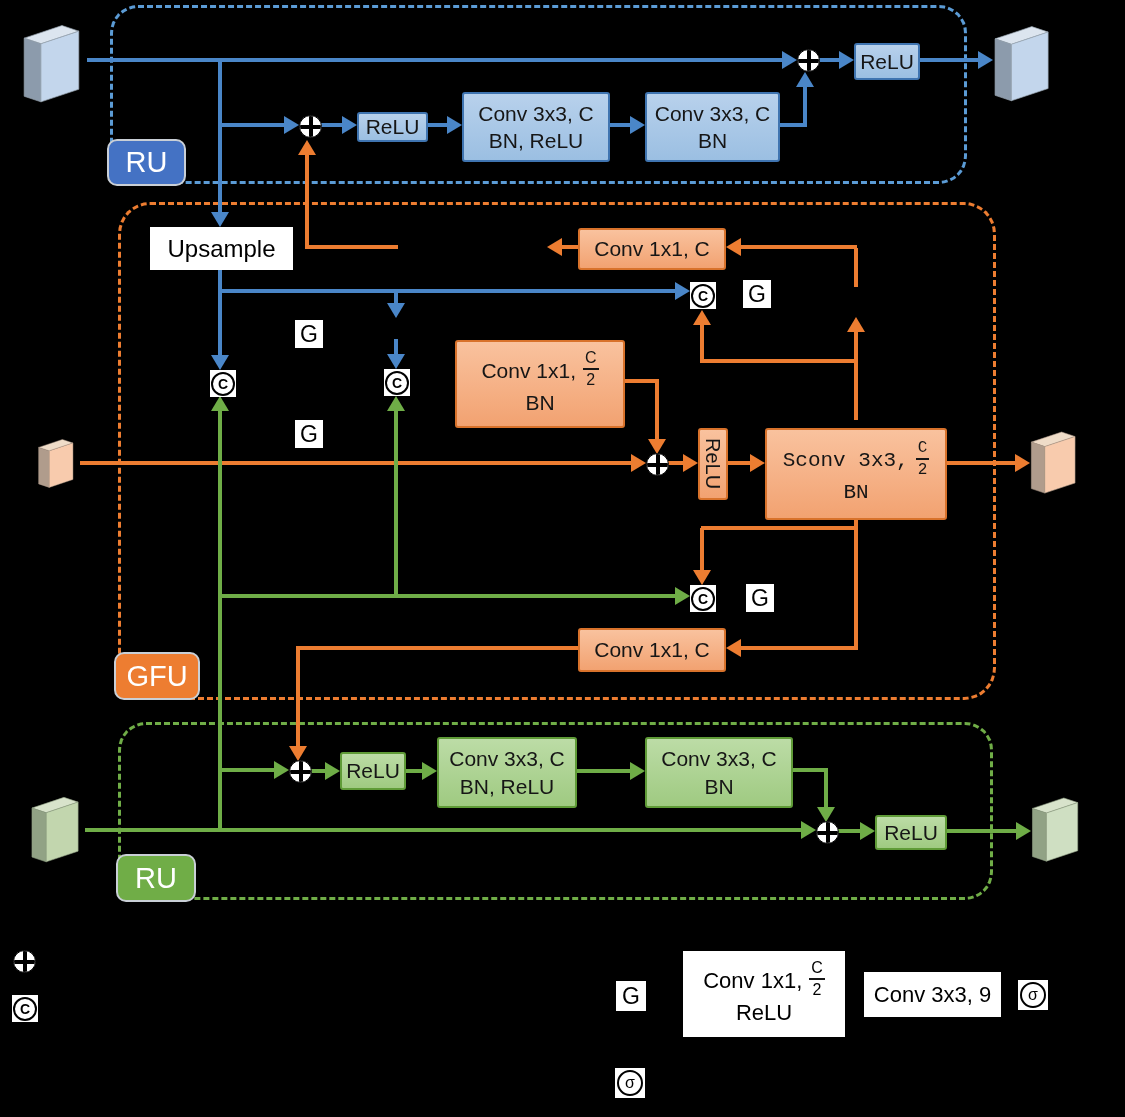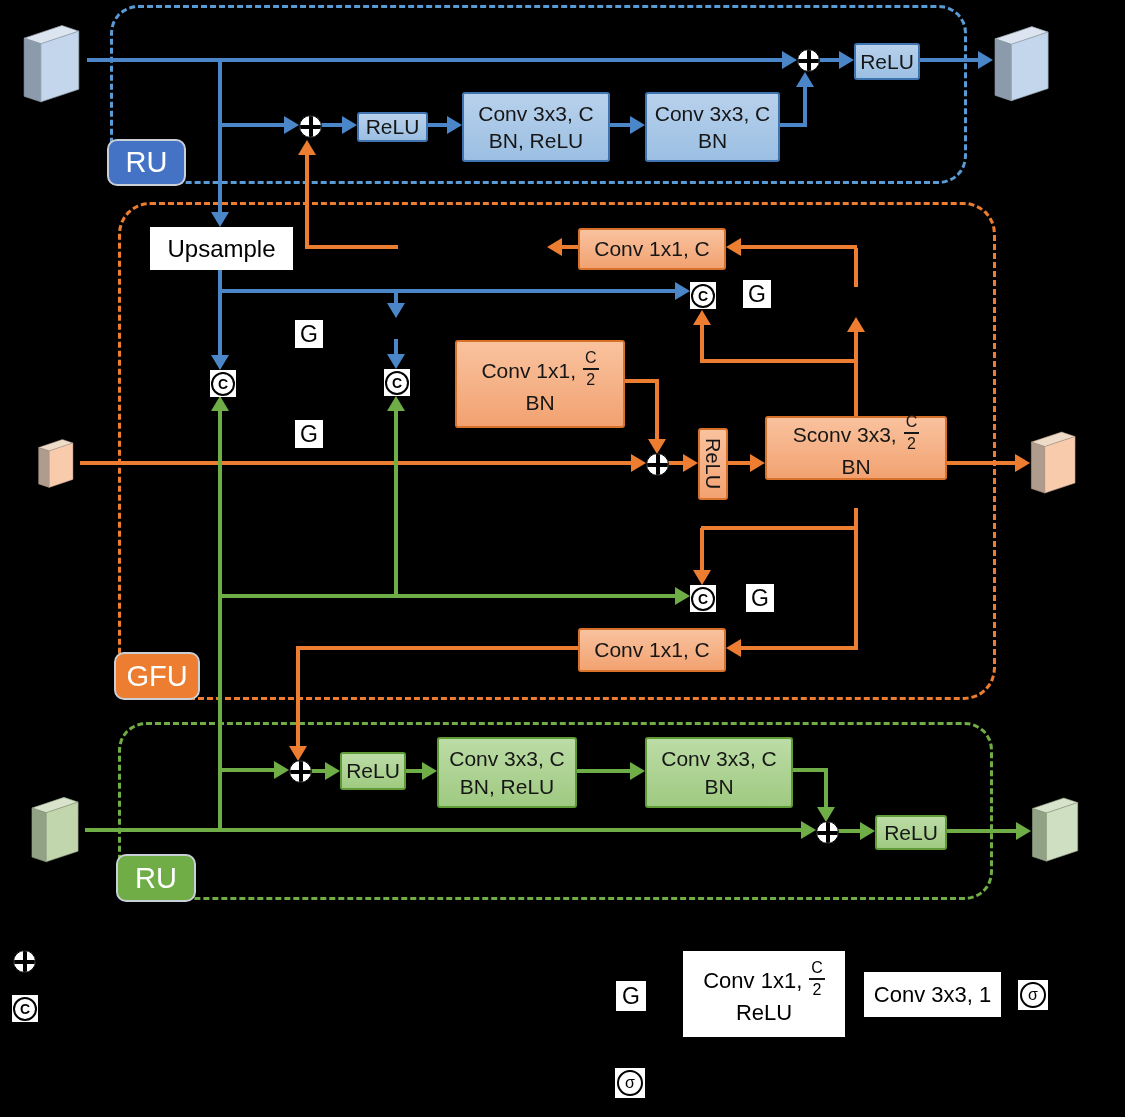--- a/index.html
+++ b/index.html
@@ -177,21 +177,21 @@
       <span class="frac">
         <span class="num">C</span>
         <span class="den">2</span>
       </span>
     </span>
     <span>BN</span>
   </div>
   <div class="nbox orange vtext" style="left:698px;top:428px;width:30px;height:72px;">
     <span>ReLU</span>
   </div>
-  <div class="nbox orange" style="left:765px;top:416px;width:182px;height:64px;">
+  <div class="nbox orange" style="left:765px;top:428px;width:182px;height:92px;font-family:Liberation Mono, monospace;">
     <span class="inline-row">
       <span>Sconv 3x3,</span>
       <span class="frac">
         <span class="num">C</span>
         <span class="den">2</span>
       </span>
     </span>
     <span>BN</span>
   </div>
   <div class="nbox orange" style="left:578px;top:628px;width:148px;height:44px;">
@@ -297,21 +297,21 @@
     <span class="inline-row">
       <span>Conv 1x1,</span>
       <span class="frac">
         <span class="num">C</span>
         <span class="den">2</span>
       </span>
     </span>
     <span>ReLU</span>
   </div>
   <div class="wbox" style="left:864px;top:972px;width:137px;height:45px;font-size:22px;">
-    <span>Conv 3x3, 1</span>
+    <span>Conv 3x3, 9</span>
   </div>
   <div class="smark" style="left:1018px;top:980px;">
       <span class="circ">σ</span>
     </div>
   <div class="smark" style="left:615px;top:1068px;">
       <span class="circ">σ</span>
     </div>
 
 </div>
 

